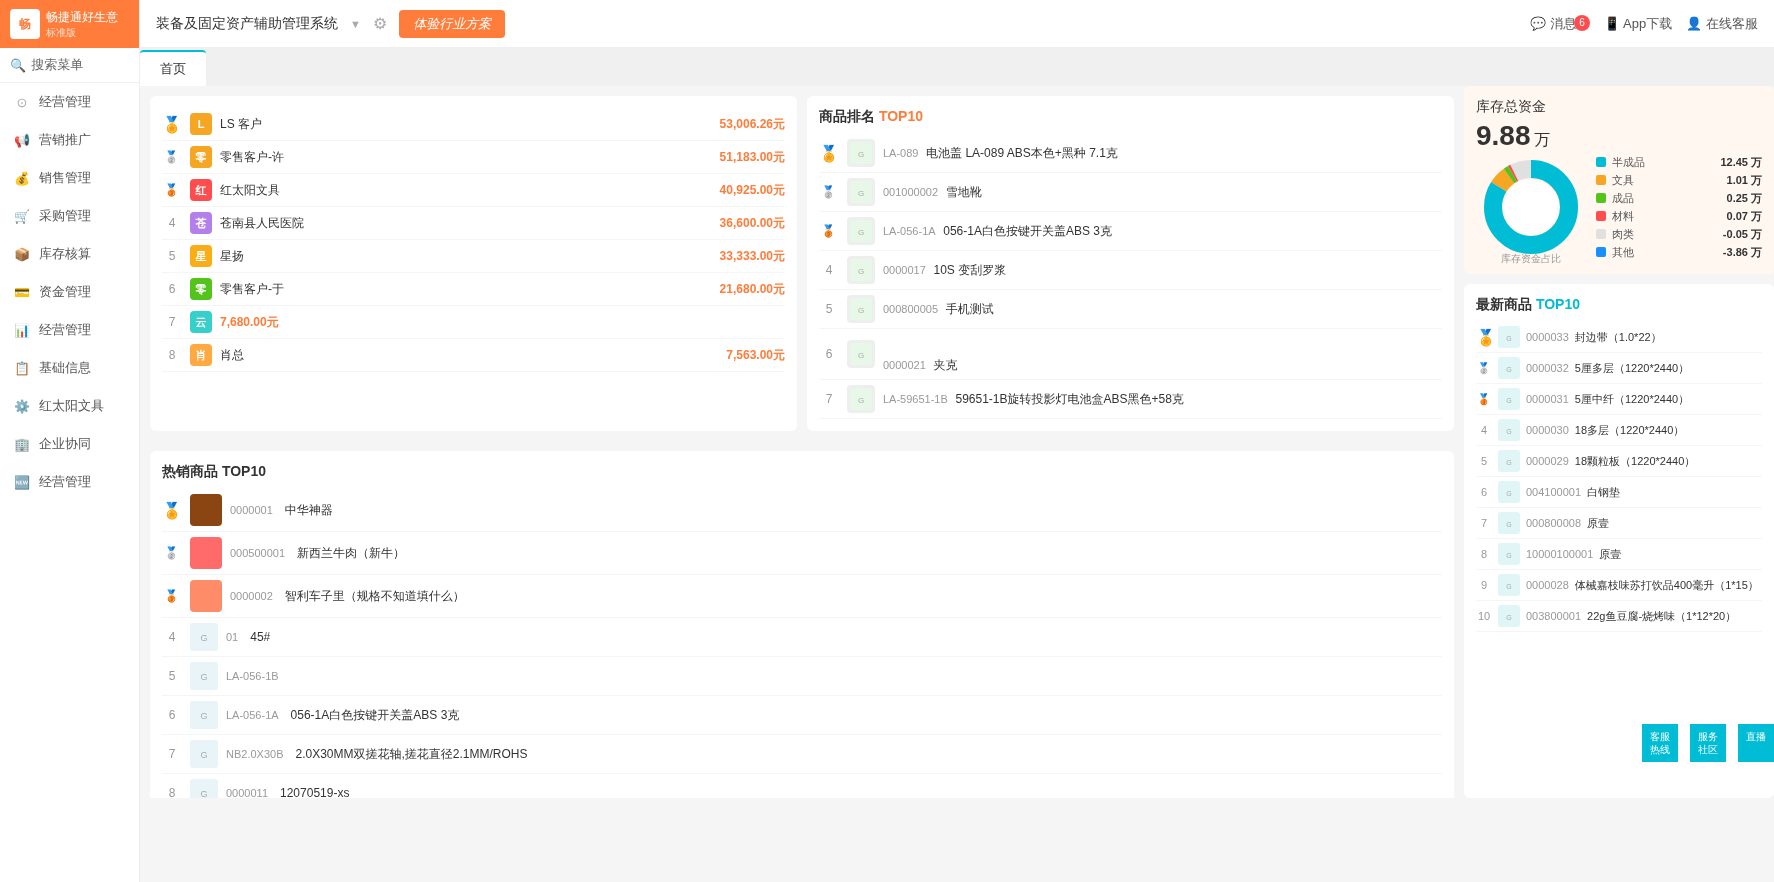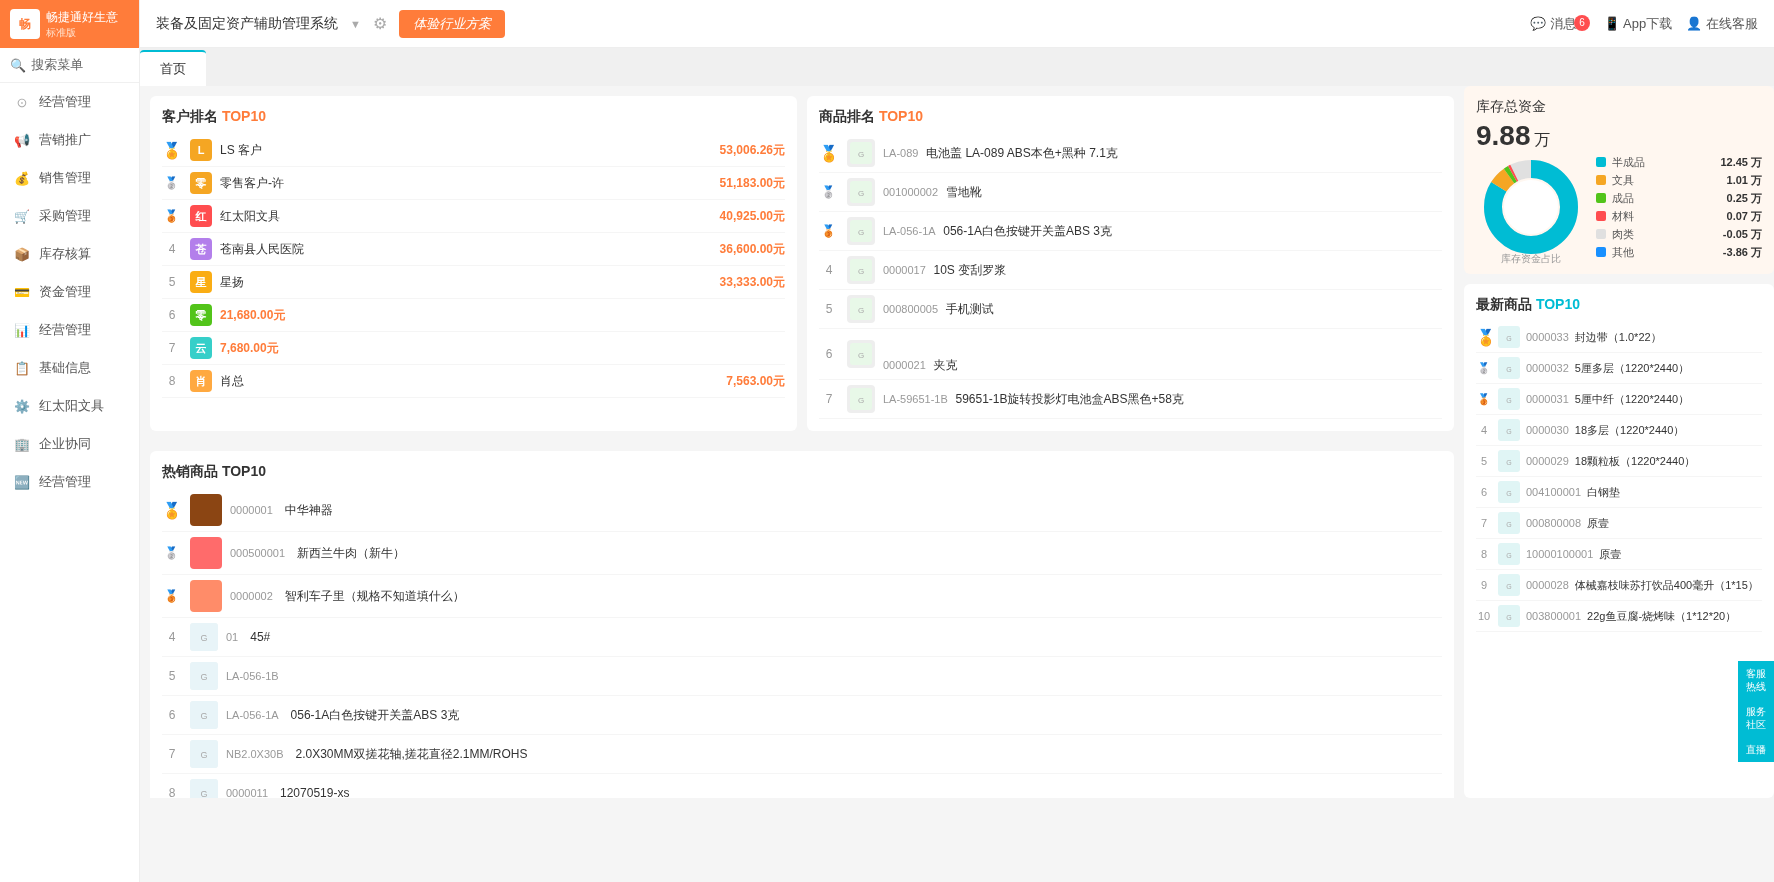--- a/index.html
+++ b/index.html
@@ -74,21 +74,21 @@
     
     ::-webkit-scrollbar { width: 6px; }
     ::-webkit-scrollbar-thumb { background: #ddd; border-radius: 3px; }
 
     
     .hot-products-section { background: #fff; border-radius: 6px; padding: 12px; margin-top: 10px; }
 
     .medal-gold { color: #f5a623; font-size: 16px; }
 
     
-    .float-btns { position: fixed; right: 0; bottom: 120px; display: flex; flex-direction: column; gap: 0; }
+    .float-btns { position: fixed; right: 0; bottom: 120px; display: flex; flex-direction: row; gap: 12px; }
     .float-btn { background: #00bcd4; color: #fff; padding: 6px 8px; font-size: 10px; text-align: center; cursor: pointer; width: 36px; line-height: 1.3; }
   </style>
 </head>
 <body>
 
 <div class="sidebar">
   <div class="sidebar-logo">
     <div style="background:#fff; border-radius:4px; width:30px; height:30px; display:flex; align-items:center; justify-content:center; font-size:12px; color:#ff7c3a; font-weight:bold;">畅</div>
     <div>
       <div style="color:#fff; font-size:12px; font-weight:normal;">畅捷通好生意</div>
@@ -166,23 +166,20 @@
   <div class="page-tabs">
     <div class="page-tab active">首页</div>
   </div>
 
   <div class="content">
     <div class="content-inner">
 
       <div class="two-col">
 
         <div class="card">
-          <div class="section-title">
-            客户排名 <span>TOP10</span>
-          </div>
           <div class="rank-table">
 
             <div class="rank-row">
               <div class="rank-num"><span class="medal-gold">🏅</span></div>
               <div class="rank-badge" style="background:#f5a623;">L</div>
               <div class="rank-name">LS 客户</div>
               <div class="rank-value">53,006.26元</div>
             </div>
 
             <div class="rank-row">
@@ -209,20 +206,21 @@
             <div class="rank-row">
               <div class="rank-num" style="color:#999;">5</div>
               <div class="rank-badge" style="background:#faad14;">星</div>
               <div class="rank-name">星扬</div>
               <div class="rank-value">33,333.00元</div>
             </div>
 
             <div class="rank-row">
               <div class="rank-num" style="color:#999;">6</div>
               <div class="rank-badge" style="background:#52c41a;">零</div>
+              <div class="rank-name">零售客户-于</div>
               <div class="rank-value">21,680.00元</div>
             </div>
 
             <div class="rank-row">
               <div class="rank-num" style="color:#999;">7</div>
               <div class="rank-badge" style="background:#36cfc9;">云</div>
               <div class="rank-value">7,680.00元</div>
             </div>
 
             <div class="rank-row">

